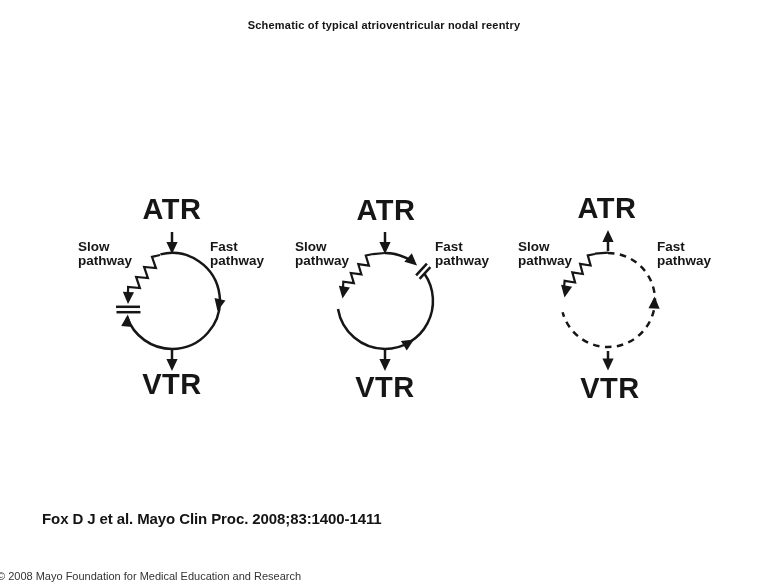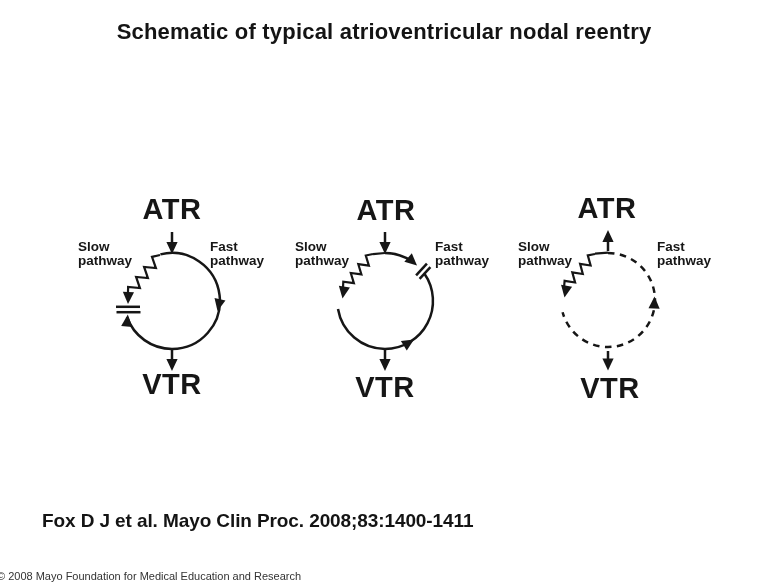--- a/index.html
+++ b/index.html
@@ -7,36 +7,36 @@
     position:relative;
     width:768px;height:586px;
     background:#ffffff;
     overflow:hidden;
     font-family:"Liberation Sans", sans-serif;
     color:#161616;
   }
   .title{
     position:absolute;top:19px;left:0;width:768px;
     text-align:center;
-    font-size:22px;font-weight:bold;letter-spacing:.2px;
+    font-size:11px;font-weight:bold;letter-spacing:.2px;
     color:#141414;
   }
   .panel{position:absolute;top:185px;width:220px;height:220px;}
   .panel.p1{left:60px;}
   .panel.p2{left:280px;}
   .panel.p3{left:500px;}
   .panel text{fill:#161616;}
   .panel .chamber{font-size:29px;font-weight:bold;letter-spacing:.5px;text-anchor:middle;}
   .panel .pathlabel{font-size:13.5px;font-weight:bold;}
   .stroke{stroke:#161616;fill:none;stroke-width:2.5;}
   .thin{stroke-width:2.2;}
   .head{fill:#161616;stroke:none;}
   .citation{
     position:absolute;left:42px;top:510px;
-    font-size:19px;font-weight:bold;letter-spacing:-.1px;color:#141414;
+    font-size:15px;font-weight:bold;letter-spacing:-.1px;color:#141414;
   }
   .copyright{
     position:absolute;left:-3px;top:570px;
     font-size:11px;color:#333;
   }
   .branding{position:absolute;left:655px;top:507px;color:#26323e;}
   .wordmark-row{display:flex;align-items:center;gap:4px;height:15px;}
   .wordmark{
     font-family:"Liberation Serif", serif;
     font-size:9px;letter-spacing:1.1px;color:#39434e;white-space:nowrap;

